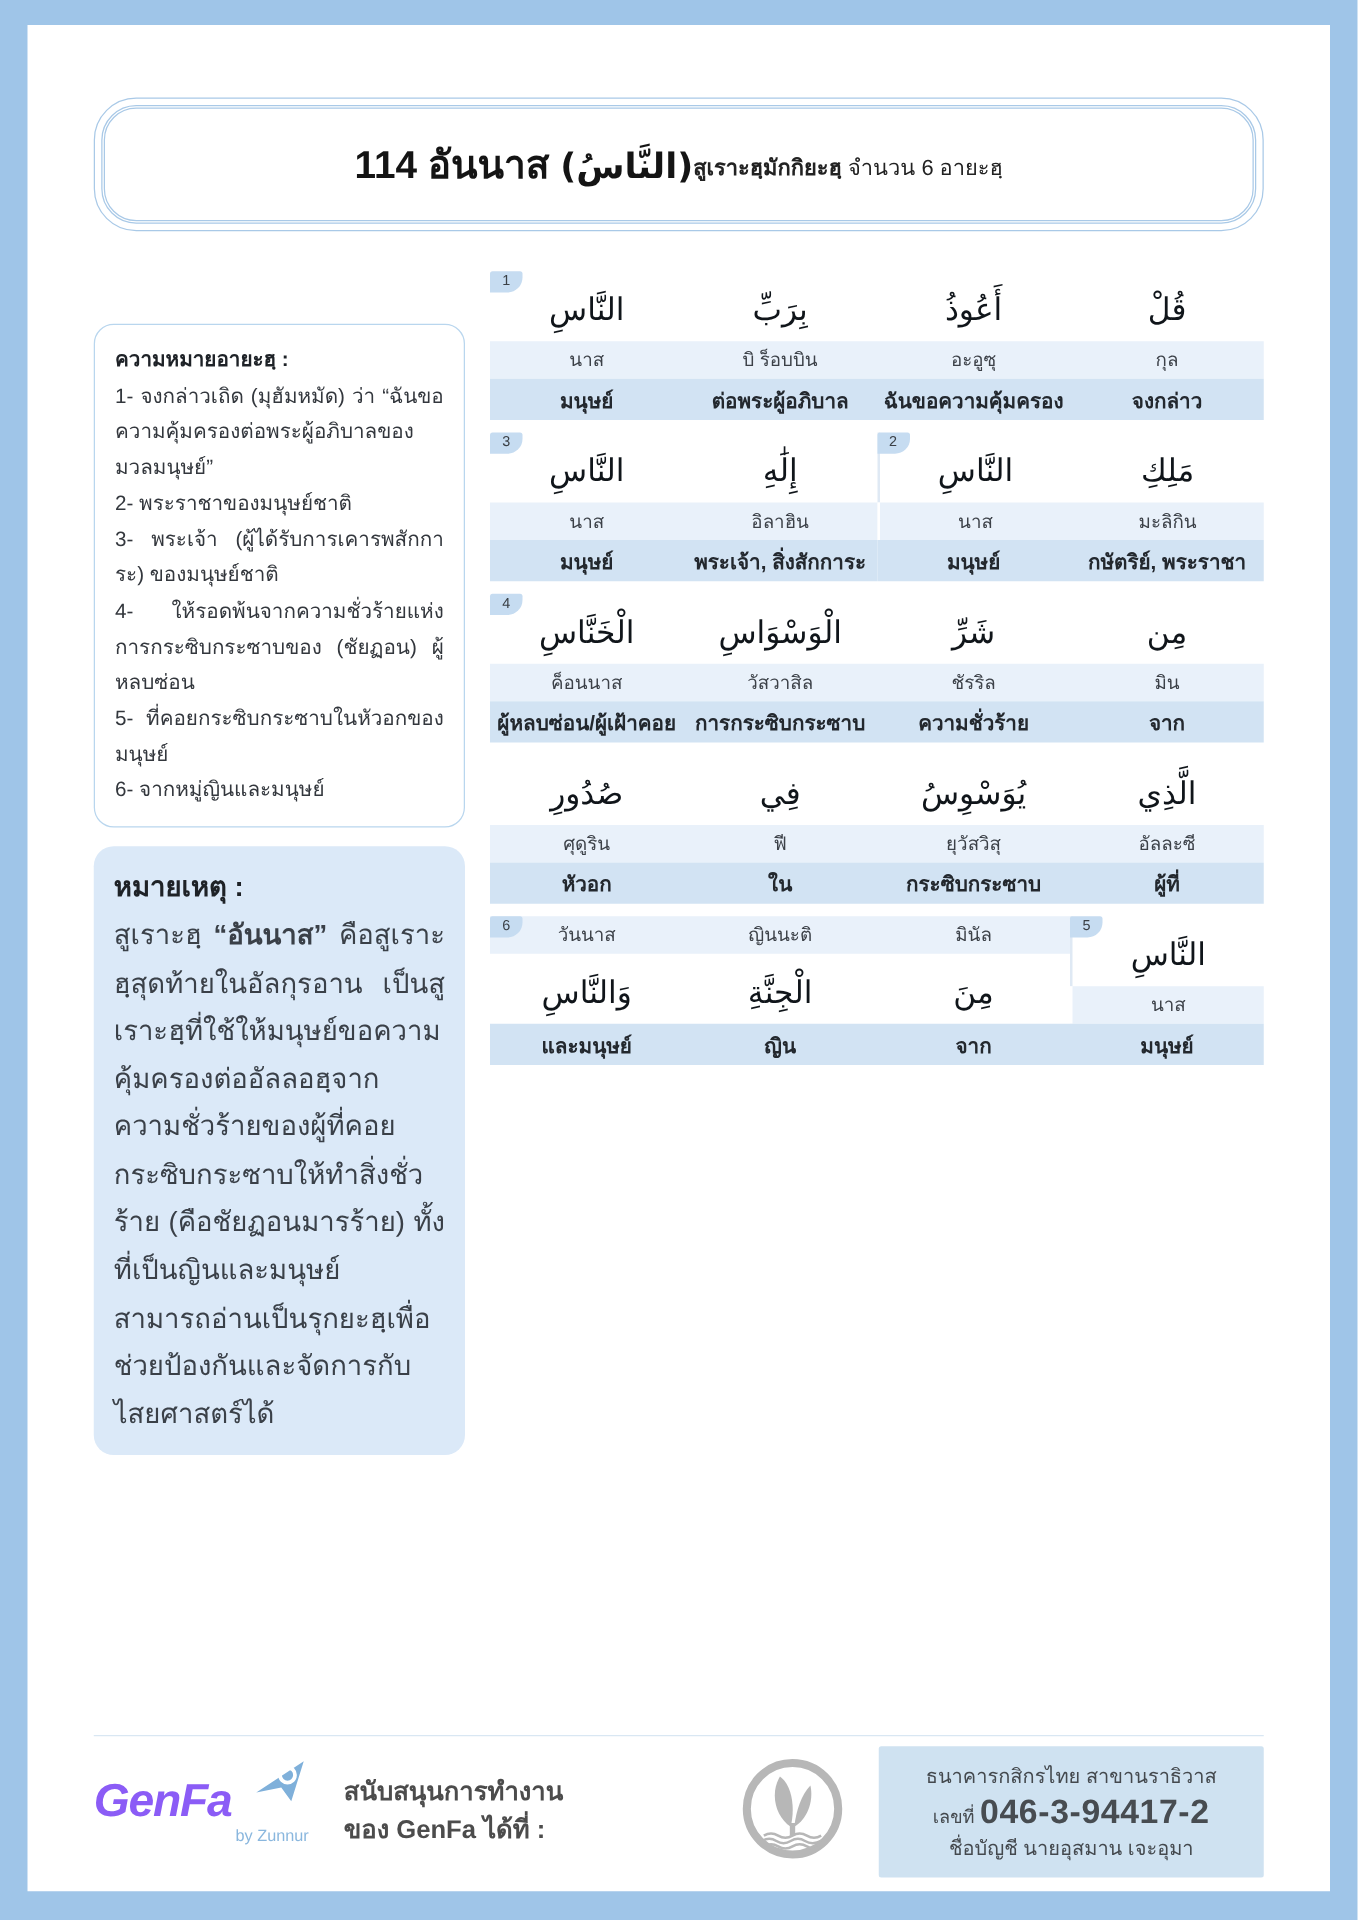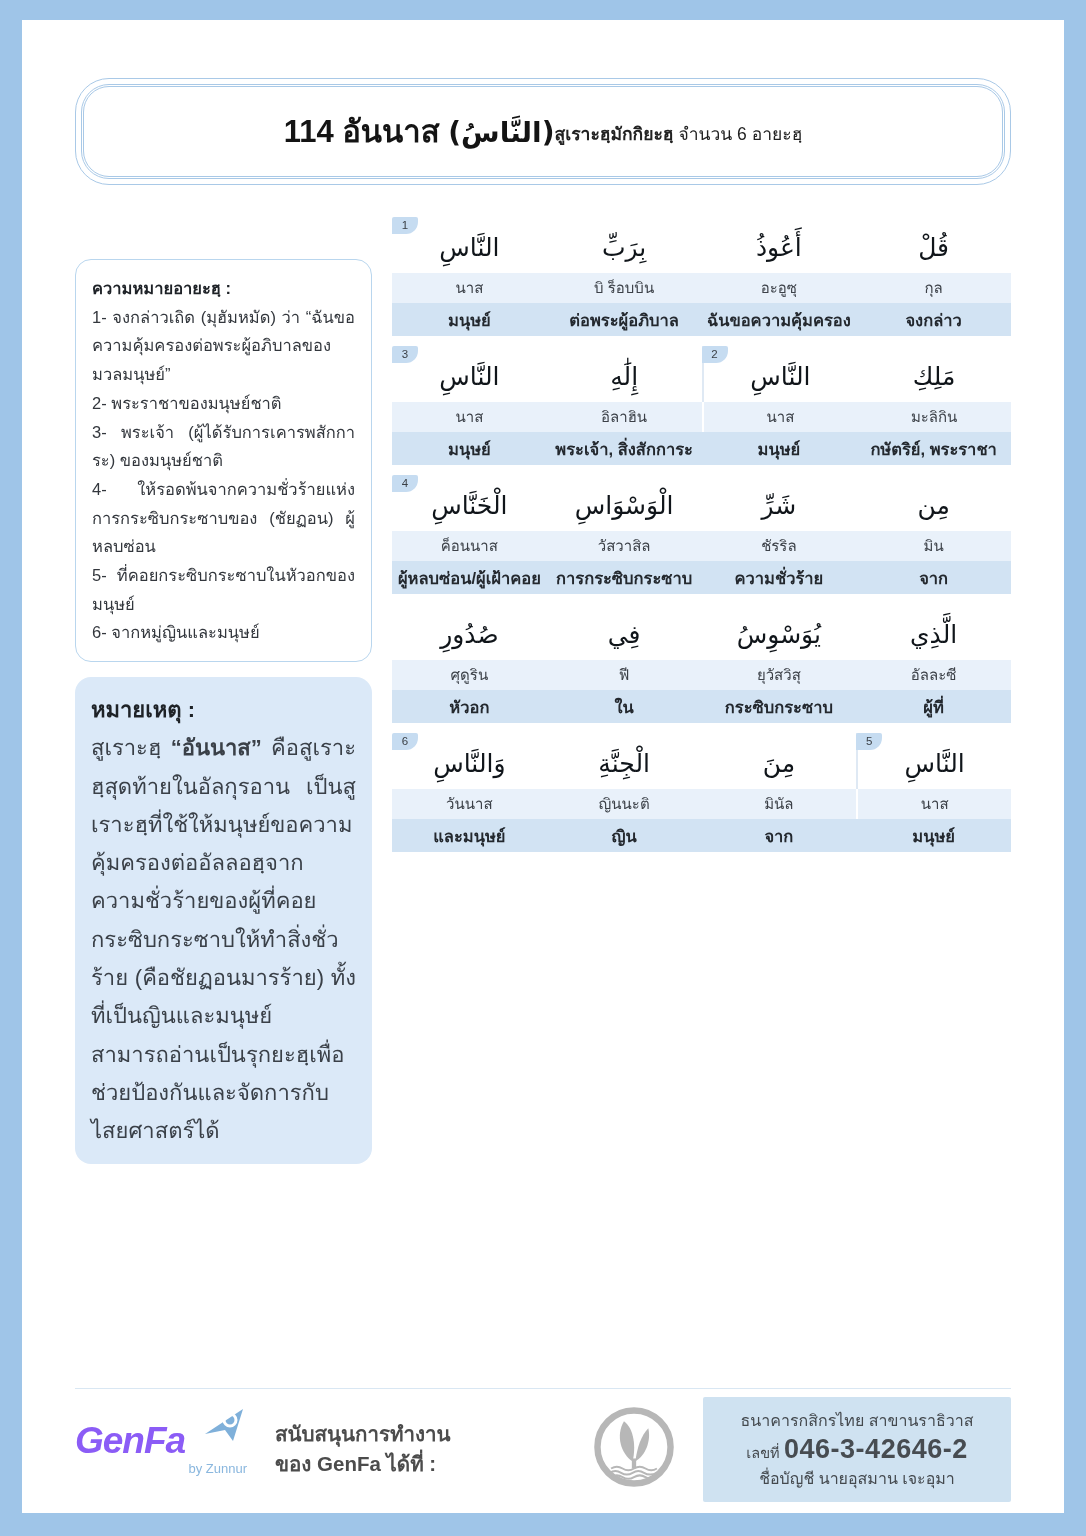--- a/index.html
+++ b/index.html
@@ -226,29 +226,29 @@
               <span class="cell">หัวอก</span>
               <span class="cell">ใน</span>
               <span class="cell">กระซิบกระซาบ</span>
               <span class="cell">ผู้ที่</span>
             </div>
           </div>
         </div>
         <div class="block">
           <div class="group" style="flex: 3 1 0%;">
             <span class="badge">6</span>
+            <div class="row row-translit">
+              <span class="cell">วันนาส</span>
+              <span class="cell">ญินนะติ</span>
+              <span class="cell">มินัล</span>
+            </div>
             <div class="row row-arabic">
               <span class="cell">وَالنَّاسِ</span>
               <span class="cell">الْجِنَّةِ</span>
               <span class="cell">مِنَ</span>
-            </div>
-            <div class="row row-translit">
-              <span class="cell">วันนาส</span>
-              <span class="cell">ญินนะติ</span>
-              <span class="cell">มินัล</span>
             </div>
             <div class="row row-trans">
               <span class="cell">และมนุษย์</span>
               <span class="cell">ญิน</span>
               <span class="cell">จาก</span>
             </div>
           </div>
           <div class="group" style="flex: 1 1 0%;">
             <span class="badge">5</span>
             <div class="row row-arabic">
@@ -296,21 +296,21 @@
             <path d="M13 48 q4 -2.4 8 0 q4 2.4 8 0 q4 -2.4 8 0 q4 2.4 9 0"></path>
             <path d="M14 51 q4 -2.4 8 0 q4 2.4 8 0 q4 -2.4 8 0 q4 2.4 8 0"></path>
           </g>
         </svg>
       </div>
 
       <div class="bank-box">
         <div class="bank-line1">ธนาคารกสิกรไทย สาขานราธิวาส</div>
         <div class="bank-line2">
           <span class="bank-label">เลขที่</span>
-          <span class="bank-number">046-3-42646-2</span>
+          <span class="bank-number">046-3-94417-2</span>
         </div>
         <div class="bank-line3">ชื่อบัญชี นายอุสมาน เจะอุมา</div>
       </div>
 
     </div>
   </div>
 
 </div>
 
 </body></html>

